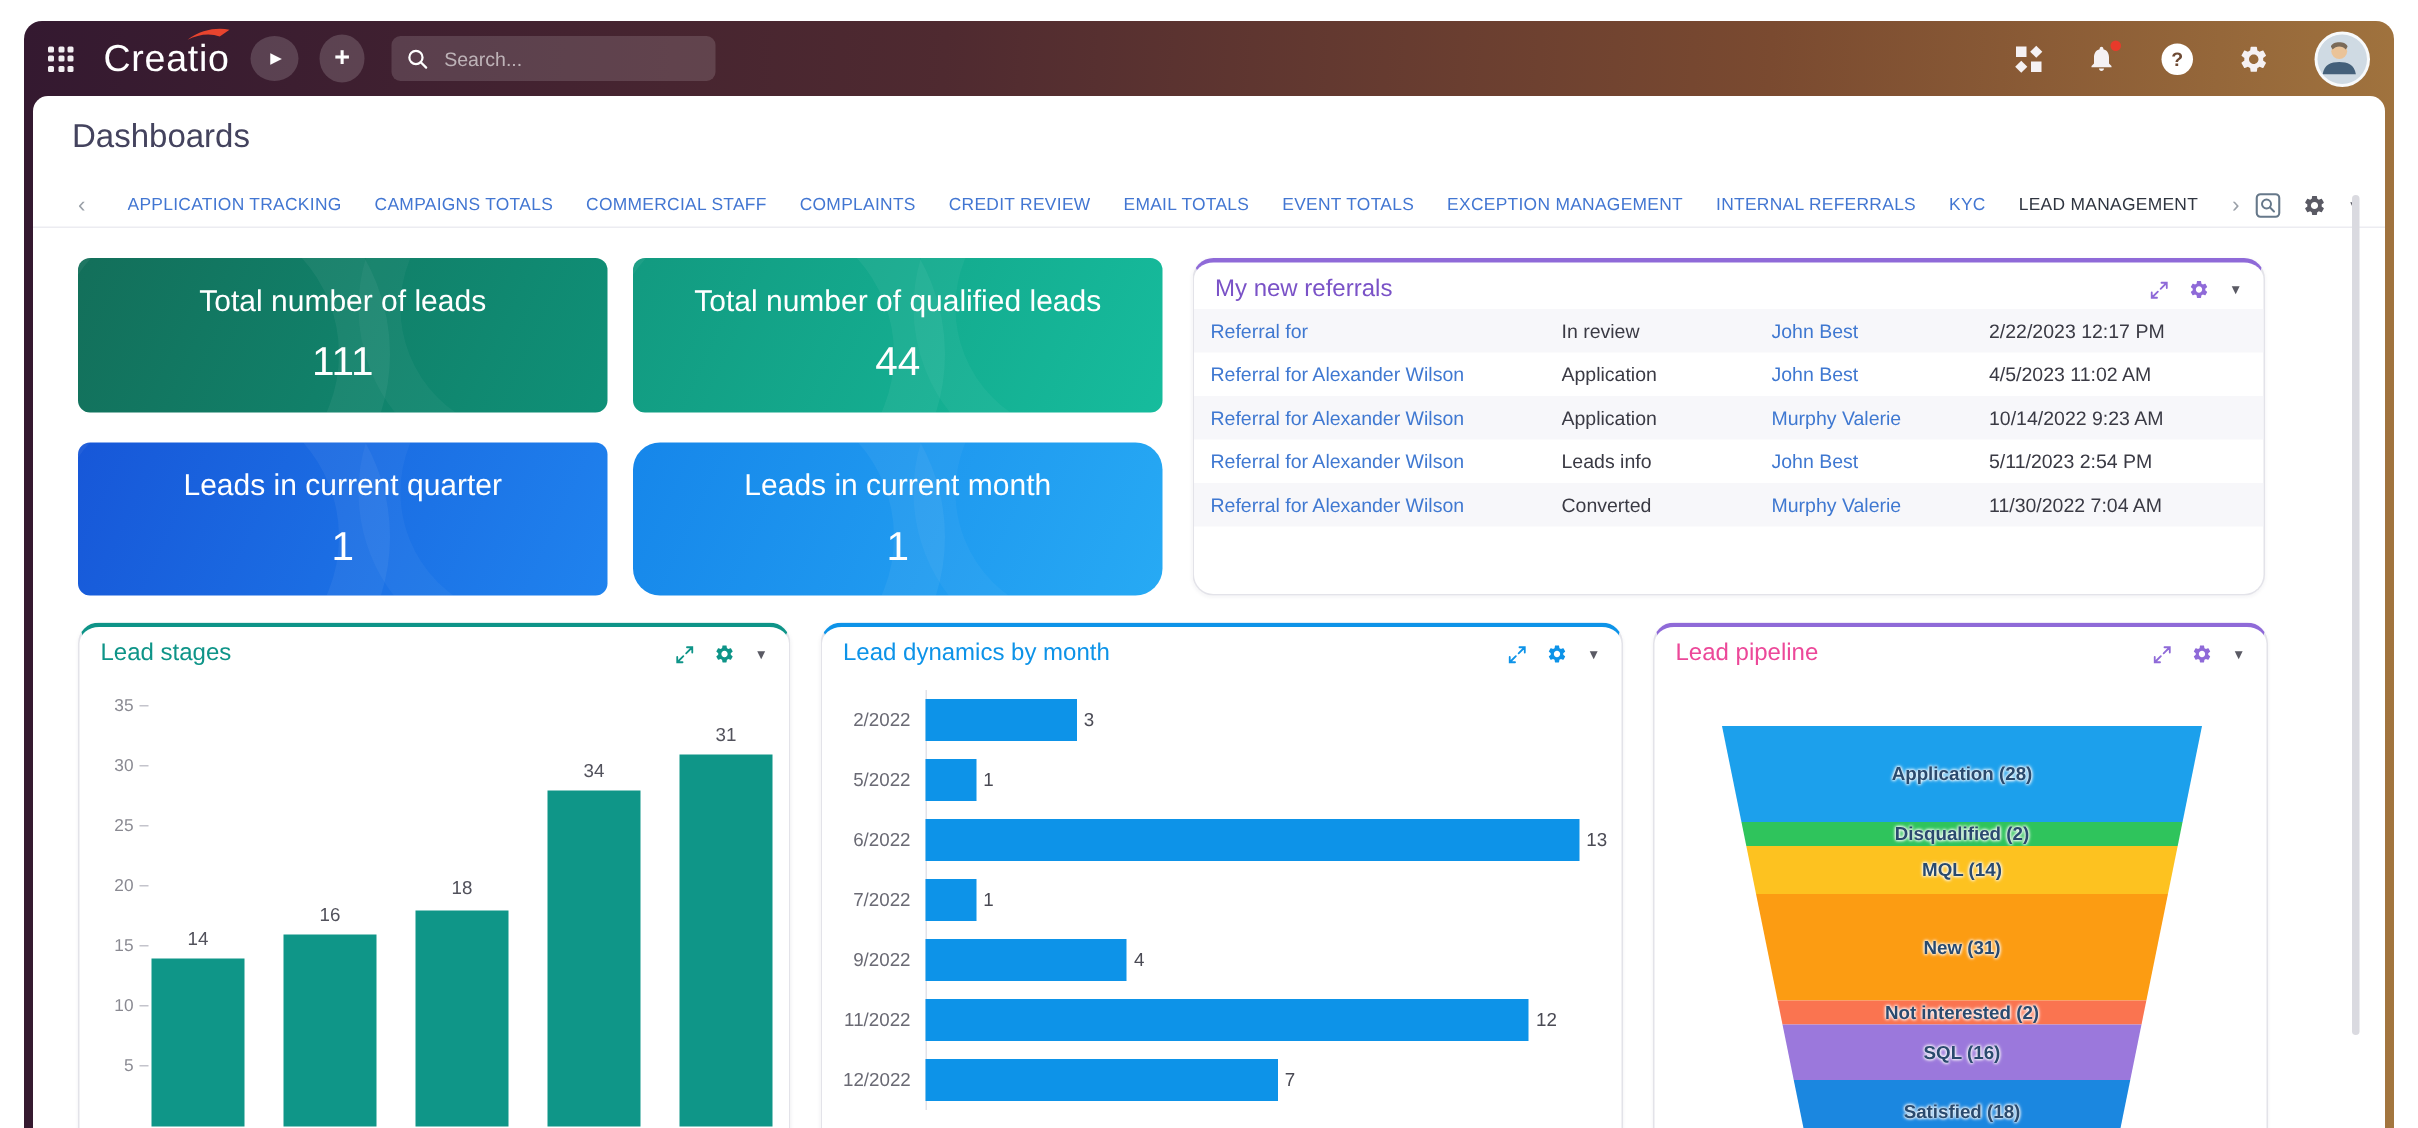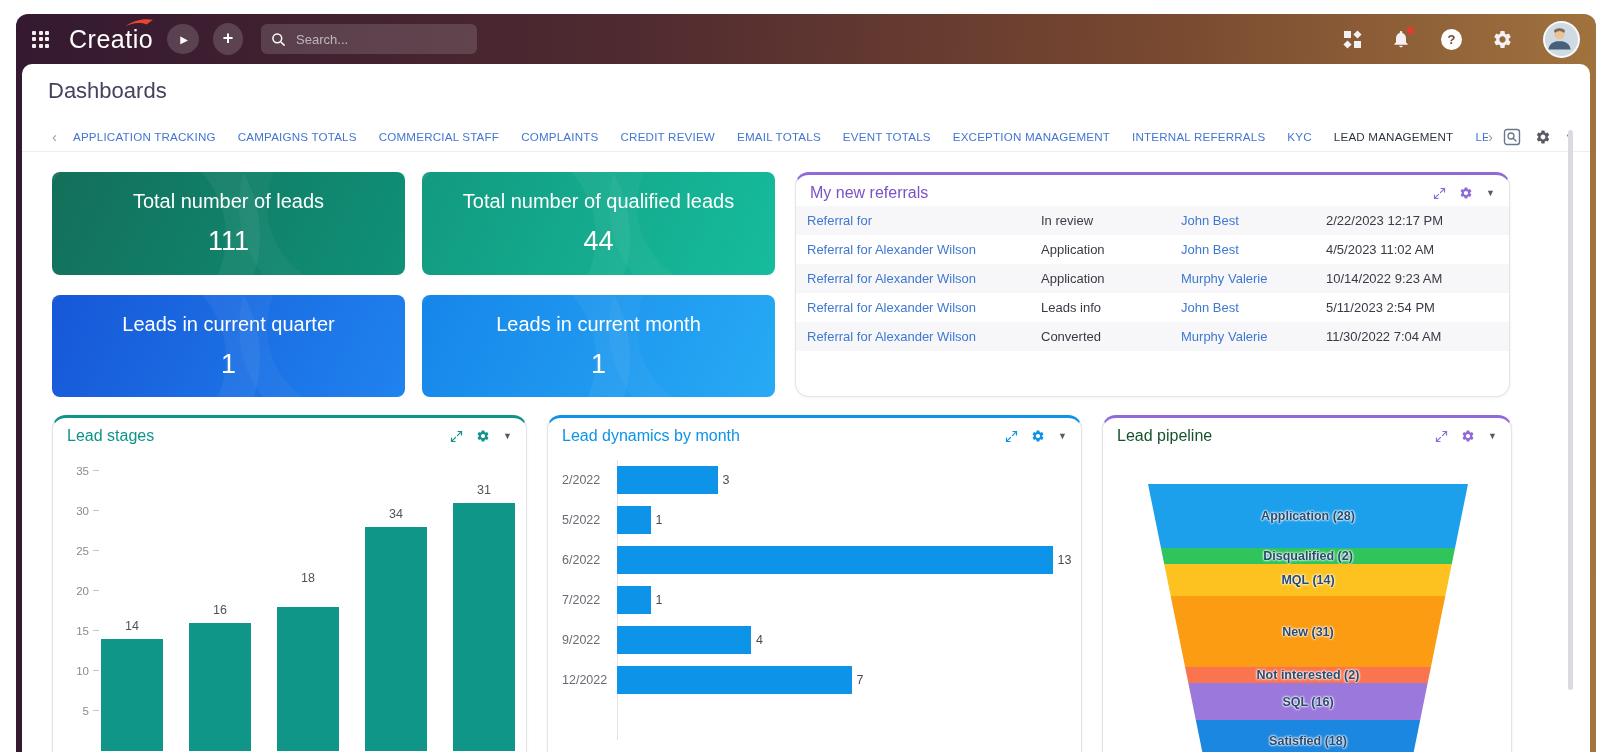--- a/index.html
+++ b/index.html
@@ -33,21 +33,21 @@
           font-weight:bold;font-size:13px;display:flex;align-items:center;justify-content:center;}
   .avatar{width:33px;height:33px;border-radius:50%;border:2px solid rgba(255,255,255,.85);overflow:hidden;background:#cfdae3;}
   
   .content{position:absolute;left:6px;right:6px;top:50px;bottom:0;background:#fff;
            border-radius:10px 10px 0 0;}
   .page-title{position:absolute;left:26px;top:14px;font-size:22px;font-weight:normal;
               color:#44435e;margin:0;}
   .tabbar{position:absolute;left:0;right:0;top:58px;height:30px;border-bottom:1px solid #ececf1;
           display:flex;align-items:center;padding:0 16px 0 30px;box-sizing:border-box;}
   .chev{color:#9aa0a8;font-size:15px;margin-right:16px;}
-  .tabs{display:flex;gap:22px;flex:1;overflow:hidden;white-space:nowrap;align-items:flex-end;}
+  .tabs{display:flex;gap:22px;flex:1;overflow:hidden;white-space:nowrap;align-items:flex-end;margin-left:12px;}
   .tab{font-size:11.6px;color:#4276d2;letter-spacing:.2px;cursor:pointer;position:relative;flex:none;}
   .tab.active{color:#2f3540;}
   .tab.active::after{content:'';position:absolute;left:-2px;right:-2px;bottom:-10px;height:3px;
                      border-radius:3px;background:#e8532f;}
   .tabbar-icons{display:flex;align-items:center;gap:14px;margin-left:10px;color:#66788a;}
   .caret{font-size:9px;color:#5a5a64;}
   
   .kpi-grid{position:absolute;left:30px;top:108px;width:723px;display:grid;
             grid-template-columns:353px 353px;grid-template-rows:103px 102px;column-gap:17px;row-gap:20px;}
   .kpi{border-radius:8px;color:#fff;display:flex;flex-direction:column;align-items:center;
@@ -62,42 +62,42 @@
   .panel{position:absolute;background:#fff;border:1px solid #e3e3e9;border-top:3px solid var(--accent);
          border-radius:14px;box-shadow:0 1px 3px rgba(40,40,60,.06);box-sizing:border-box;}
   .phead{display:flex;align-items:center;padding:9px 14px 4px 14px;}
   .ptitle{flex:1;font-size:16px;color:var(--accent);}
   .phead-icons{display:flex;align-items:center;gap:13px;color:var(--accent);}
   .panel-referrals{left:773px;top:108px;width:715px;height:225px;--accent:#8f6ad8;overflow:hidden;}
   .panel-referrals .ptitle{color:#7a52c7;}
   .panel-stages{left:30px;top:351px;width:475px;height:400px;--accent:#0e9488;}
   .panel-dynamics{left:525px;top:351px;width:535px;height:400px;--accent:#0d93e8;}
   .panel-pipeline{left:1080px;top:351px;width:410px;height:400px;--accent:#8f6ad8;}
-  .panel-pipeline .ptitle{color:#14532d;}
+  .panel-pipeline .ptitle{color:#ec4899;}
   
   .rhead{display:flex;padding:0 11px;color:#9898a2;font-size:12px;height:24px;align-items:center;margin-top:4px;}
   .rrow{display:flex;height:29px;align-items:center;padding:0 11px;font-size:13px;color:#3a3a44;}
   .rbody .rrow:nth-child(odd){background:#f7f7fa;}
   .rcell{overflow:hidden;text-overflow:ellipsis;white-space:nowrap;}
   .c0{width:234px;flex:none;}.c1{width:140px;flex:none;}.c2{width:145px;flex:none;}.c3{flex:1;}
   .link{color:#3f78d1;cursor:pointer;}
   .show-more{position:absolute;bottom:0px;left:0;right:0;text-align:center;color:#3f78d1;
              font-size:12.5px;cursor:pointer;display:flex;align-items:center;justify-content:center;gap:4px;}
   
   .ls-plot{position:absolute;left:48px;top:53px;width:415px;height:280px;}
   .ls-ticklabel{position:absolute;left:-44px;width:32px;text-align:right;font-size:11.5px;
                 color:#8a8a92;height:16px;line-height:16px;}
   .ls-tickmark{position:absolute;left:-8px;width:6px;height:1px;background:#c4c4cc;}
   .ls-bar{position:absolute;bottom:0;width:62px;}
   .ls-value{position:absolute;width:62px;text-align:center;font-size:12.5px;color:#52525c;}
   
   .dyn-plot{position:absolute;left:14px;top:42px;right:14px;}
   .dyn-axis{position:absolute;left:55px;top:0;height:280px;border-left:1px solid #e2e2e8;}
   .dyn-row{display:flex;align-items:center;height:40px;position:relative;}
-  .dyn-label{width:45px;margin-right:10px;font-size:12.5px;color:#6a6a74;flex:none;}
+  .dyn-label{width:45px;text-align:right;margin-right:10px;font-size:12.5px;color:#6a6a74;flex:none;}
   .dyn-bar{height:28px;flex:none;}
   .dyn-value{margin-left:5px;font-size:12.5px;color:#4a4a54;}
   
   .funnel{position:absolute;left:45px;top:66px;width:320px;height:300px;display:flex;
           flex-direction:column;clip-path:polygon(0 0,100% 0,81% 100%,19% 100%);}
   .fseg{display:flex;align-items:center;justify-content:center;flex:none;}
   .fseg-label{font-size:12.5px;font-weight:bold;color:#2a4a6e;
               text-shadow:0 0 2px #fff,0 0 2px #fff,0 0 3px #fff;}
   .vscroll{position:absolute;top:66px;right:17px;width:5px;height:560px;background:#dadae0;border-radius:3px;}
 </style>
@@ -206,21 +206,21 @@
           <div class="kpi-value">111</div>
         </div>
         <div class="kpi" style="background: linear-gradient(115deg, rgb(18, 154, 128), rgb(22, 188, 157));">
           <div class="kpi-label">Total number of qualified leads</div>
           <div class="kpi-value">44</div>
         </div>
         <div class="kpi" style="background: linear-gradient(115deg, rgb(23, 87, 216), rgb(31, 131, 238));">
           <div class="kpi-label">Leads in current quarter</div>
           <div class="kpi-value">1</div>
         </div>
-        <div class="kpi" style="background: linear-gradient(115deg, rgb(22, 134, 234), rgb(39, 170, 244));">
+        <div class="kpi" style="background: linear-gradient(115deg, rgb(22, 134, 234), rgb(39, 170, 244)); border-radius: 18px;">
           <div class="kpi-label">Leads in current month</div>
           <div class="kpi-value">1</div>
         </div>
       </div>
 
     <section class="panel panel-referrals">
       <div class="phead">
         <span class="ptitle">My new referrals</span>
         <span class="phead-icons">
           <svg width="13" height="13" viewBox="0 0 14 14">
@@ -292,21 +292,21 @@
           <div class="ls-tickmark" style="bottom: 200px;"></div>
           <div class="ls-ticklabel" style="bottom: 232px;">30</div>
           <div class="ls-tickmark" style="bottom: 240px;"></div>
           <div class="ls-ticklabel" style="bottom: 272px;">35</div>
           <div class="ls-tickmark" style="bottom: 280px;"></div>
           <div class="ls-bar" style="left: 0px; height: 112px; background: rgb(15, 150, 136);"></div>
           <div class="ls-value" style="left: 0px; bottom: 118px;">14</div>
           <div class="ls-bar" style="left: 88px; height: 128px; background: rgb(15, 150, 136);"></div>
           <div class="ls-value" style="left: 88px; bottom: 134px;">16</div>
           <div class="ls-bar" style="left: 176px; height: 144px; background: rgb(15, 150, 136);"></div>
-          <div class="ls-value" style="left: 176px; bottom: 166px;">18</div>
+          <div class="ls-value" style="left: 176px; bottom: 152px;">18</div>
           <div class="ls-bar" style="left: 264px; height: 224px; background: rgb(15, 150, 136);"></div>
           <div class="ls-value" style="left: 264px; bottom: 230px;">34</div>
           <div class="ls-bar" style="left: 352px; height: 248px; background: rgb(15, 150, 136);"></div>
           <div class="ls-value" style="left: 352px; bottom: 254px;">31</div>
         </div>
     </section>
 
     <section class="panel panel-dynamics">
       <div class="phead">
         <span class="ptitle">Lead dynamics by month</span>
@@ -341,20 +341,25 @@
             <div class="dyn-label">7/2022</div>
             <div class="dyn-bar" style="width: 33.5px; background: rgb(13, 147, 232);"></div>
             <div class="dyn-value">1</div>
           </div>
           <div class="dyn-row">
             <div class="dyn-label">9/2022</div>
             <div class="dyn-bar" style="width: 134px; background: rgb(13, 147, 232);"></div>
             <div class="dyn-value">4</div>
           </div>
           <div class="dyn-row">
+            <div class="dyn-label">11/2022</div>
+            <div class="dyn-bar" style="width: 402px; background: rgb(13, 147, 232);"></div>
+            <div class="dyn-value">12</div>
+          </div>
+          <div class="dyn-row">
             <div class="dyn-label">12/2022</div>
             <div class="dyn-bar" style="width: 234.5px; background: rgb(13, 147, 232);"></div>
             <div class="dyn-value">7</div>
           </div>
         </div>
     </section>
 
     <section class="panel panel-pipeline">
       <div class="phead">
         <span class="ptitle">Lead pipeline</span>

